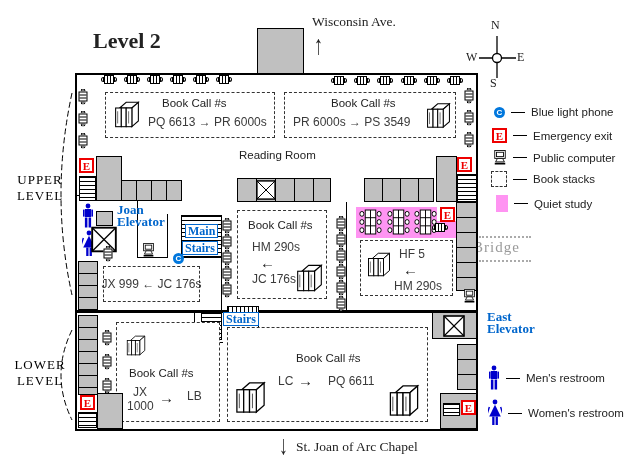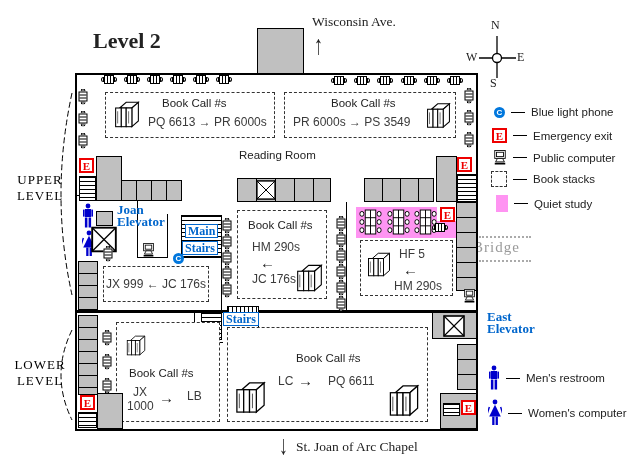--- a/index.html
+++ b/index.html
@@ -156,21 +156,21 @@
         <use href="#man"></use>
       </svg>
     <div class="tick"></div>
     <span>Men's restroom</span>
   </div>
   <div class="legendrow" style="left:488px;top:399px">
     <svg width="14" height="28" style="color:var(--icon-blue);overflow:visible" fill="currentColor">
         <use href="#woman"></use>
       </svg>
     <div class="tick"></div>
-    <span>Women's computer</span>
+    <span>Women's restroom</span>
   </div>
 
   <div class="dotline" style="left:479px;top:236px;width:52px"></div>
   <div class="abs serif" style="left:473px;top:239px;font-size:15px;letter-spacing:1px;color:var(--bridge-gray)">Bridge</div>
   <div class="dotline" style="left:479px;top:260px;width:52px"></div>
 
   <div class="bluelabel" style="left:487px;top:311px;width:62px">East Elevator</div>
 
   <div class="lvl" style="left:5px;top:172px">UPPER LEVEL</div>
   <div class="lvl" style="left:5px;top:357px">LOWER LEVEL</div>
@@ -368,21 +368,21 @@
 
   <div class="dashedbox" style="left:360px;top:240px;width:93px;height:56px">
     <svg class="sym" style="left:6px;top:8px" width="24" height="31">
         <use href="#books"></use>
       </svg>
     <div class="abs calltext" style="left:38px;top:6px">HF 5</div>
     <div class="abs" style="left:42px;top:20px;font-size:15px">←</div>
     <div class="abs calltext" style="left:33px;top:38px">HM 290s</div>
   </div>
 
-  <div class="dashedbox" style="left:103px;top:266px;width:106px;height:36px;display:flex;align-items:center;justify-content:center">
+  <div class="dashedbox" style="left:103px;top:266px;width:97px;height:36px;display:flex;align-items:center;justify-content:center">
     <span class="calltext">JX 999 ← JC 176s</span>
   </div>
   <div class="car v" style="left:100px;top:249px">
       <i class="t"></i>
     </div>
 
   <div class="gseg" style="left:78px;top:261px;width:20px;height:50px"></div>
 
   <div class="hatch-h" style="left:201px;top:312px;width:21px;height:28px"></div>
   <div class="hatch-v" style="left:227px;top:306px;width:32px;height:8px"></div>

